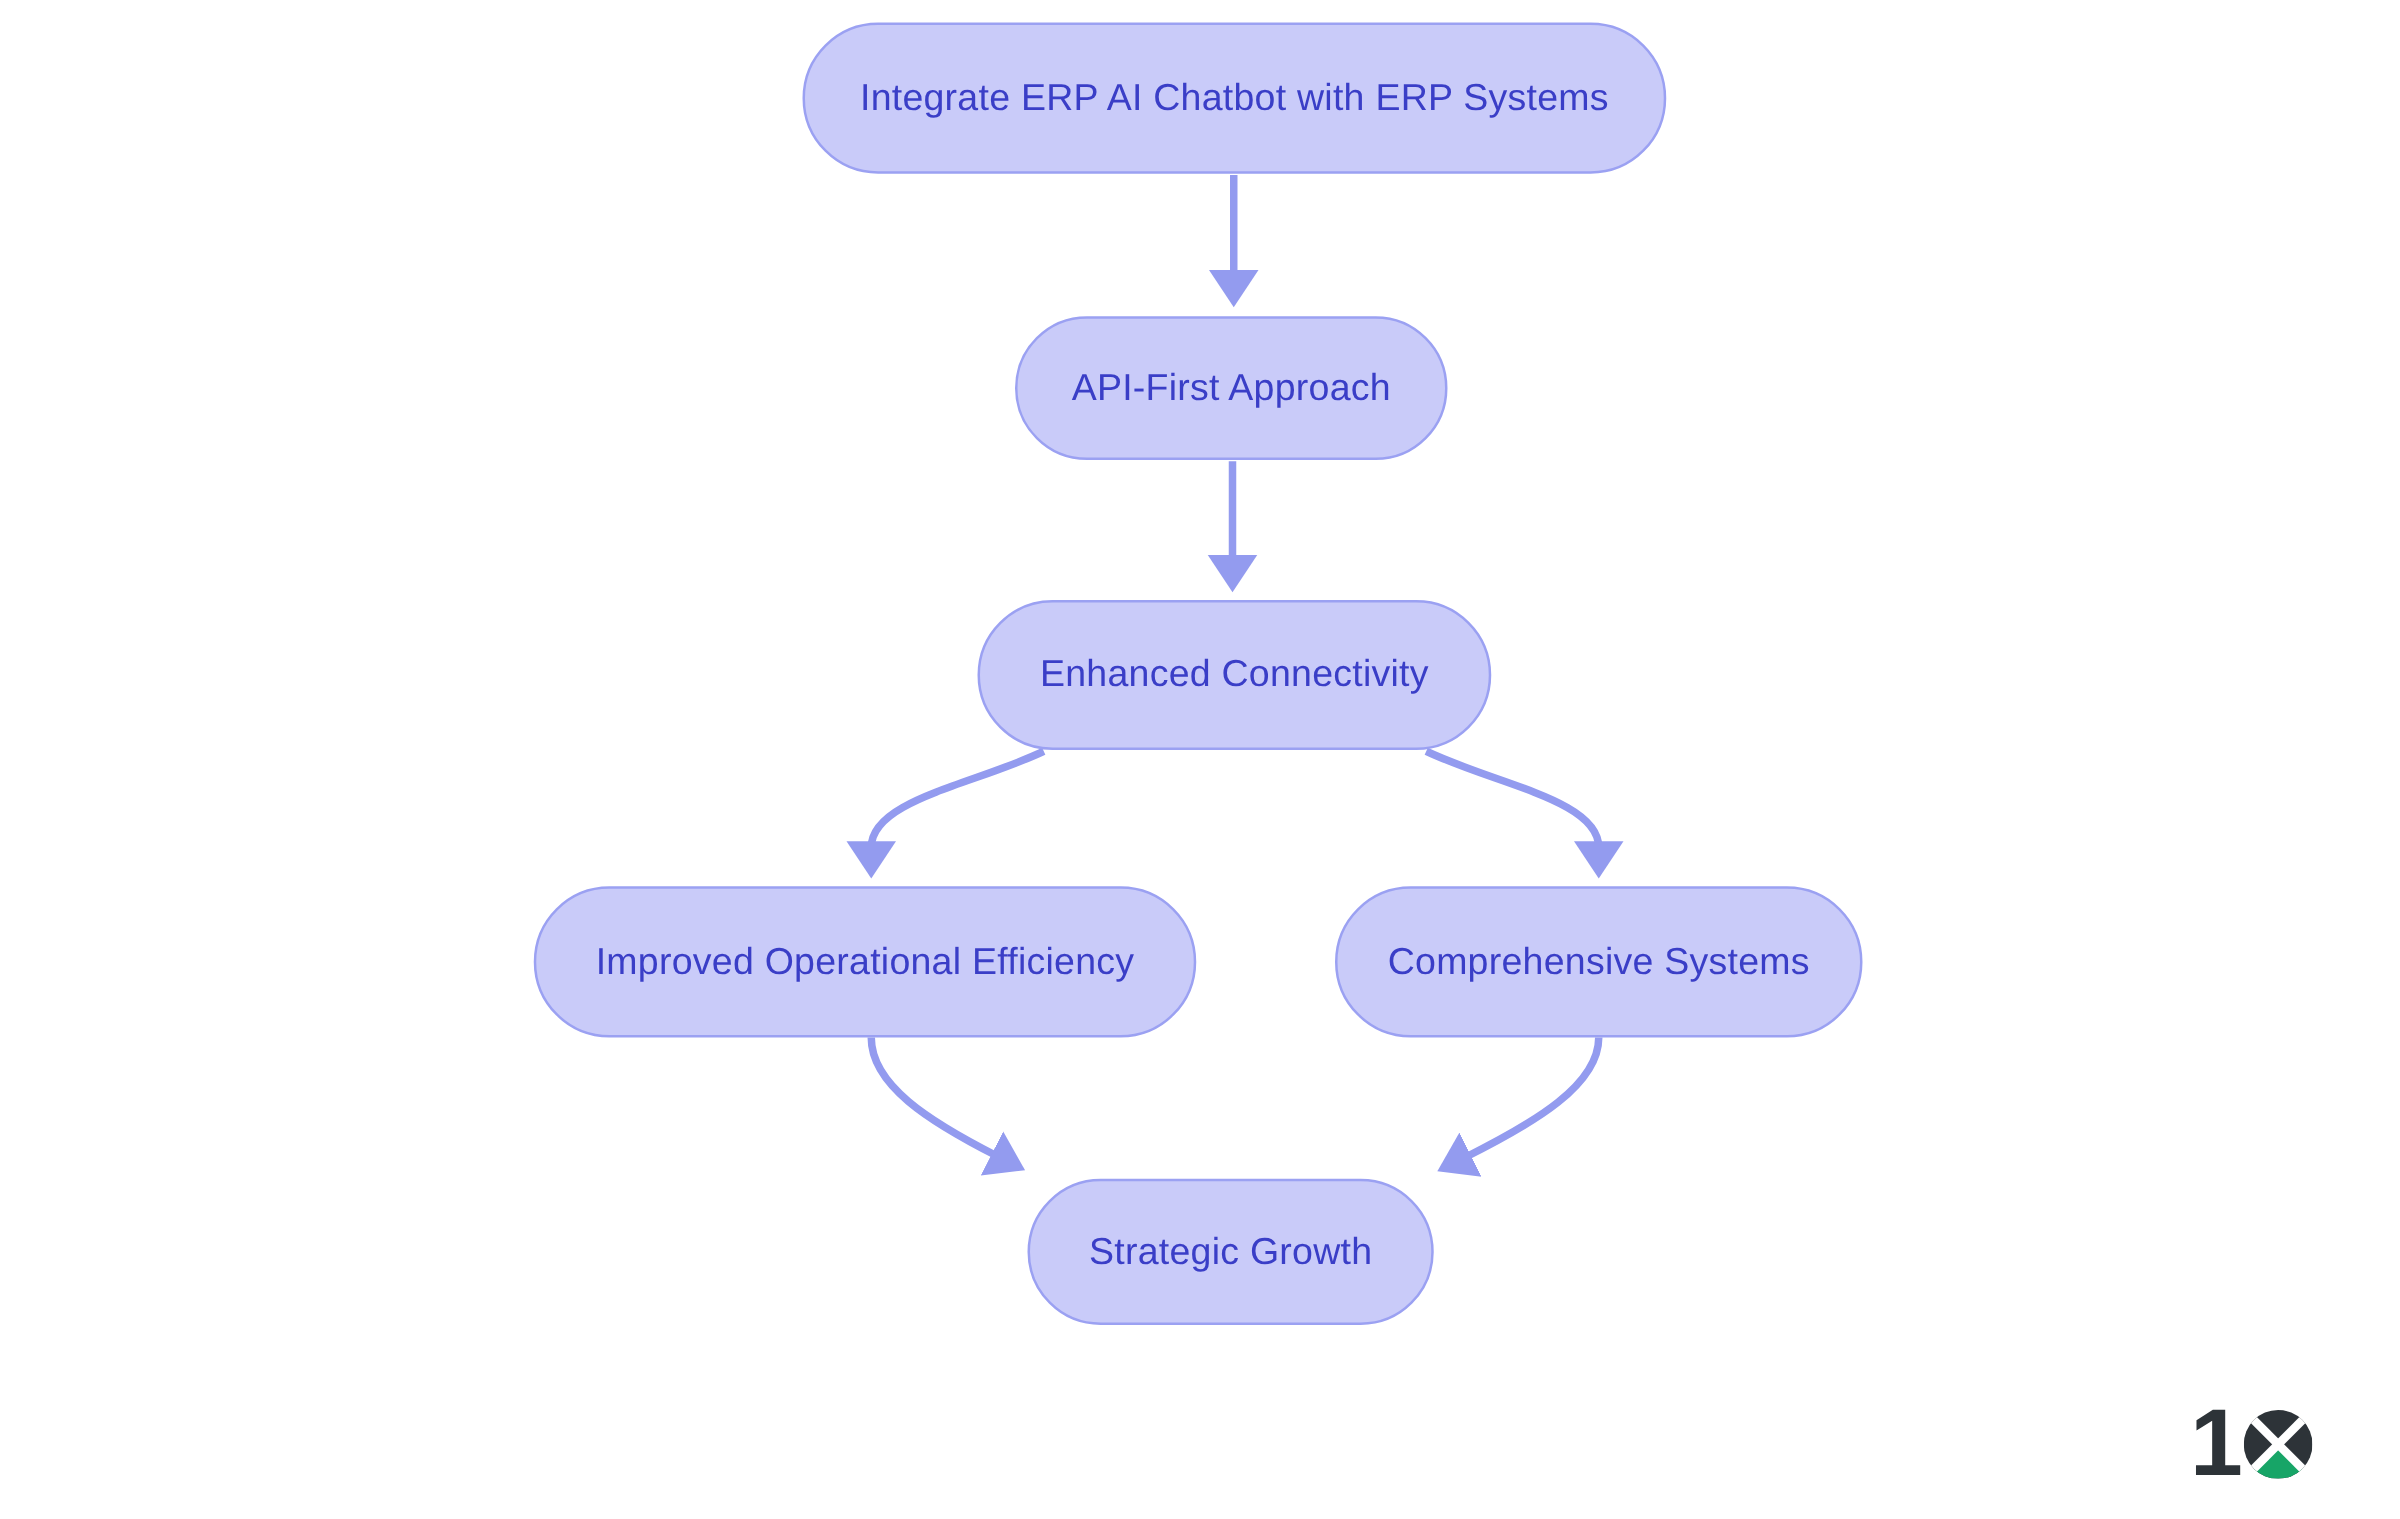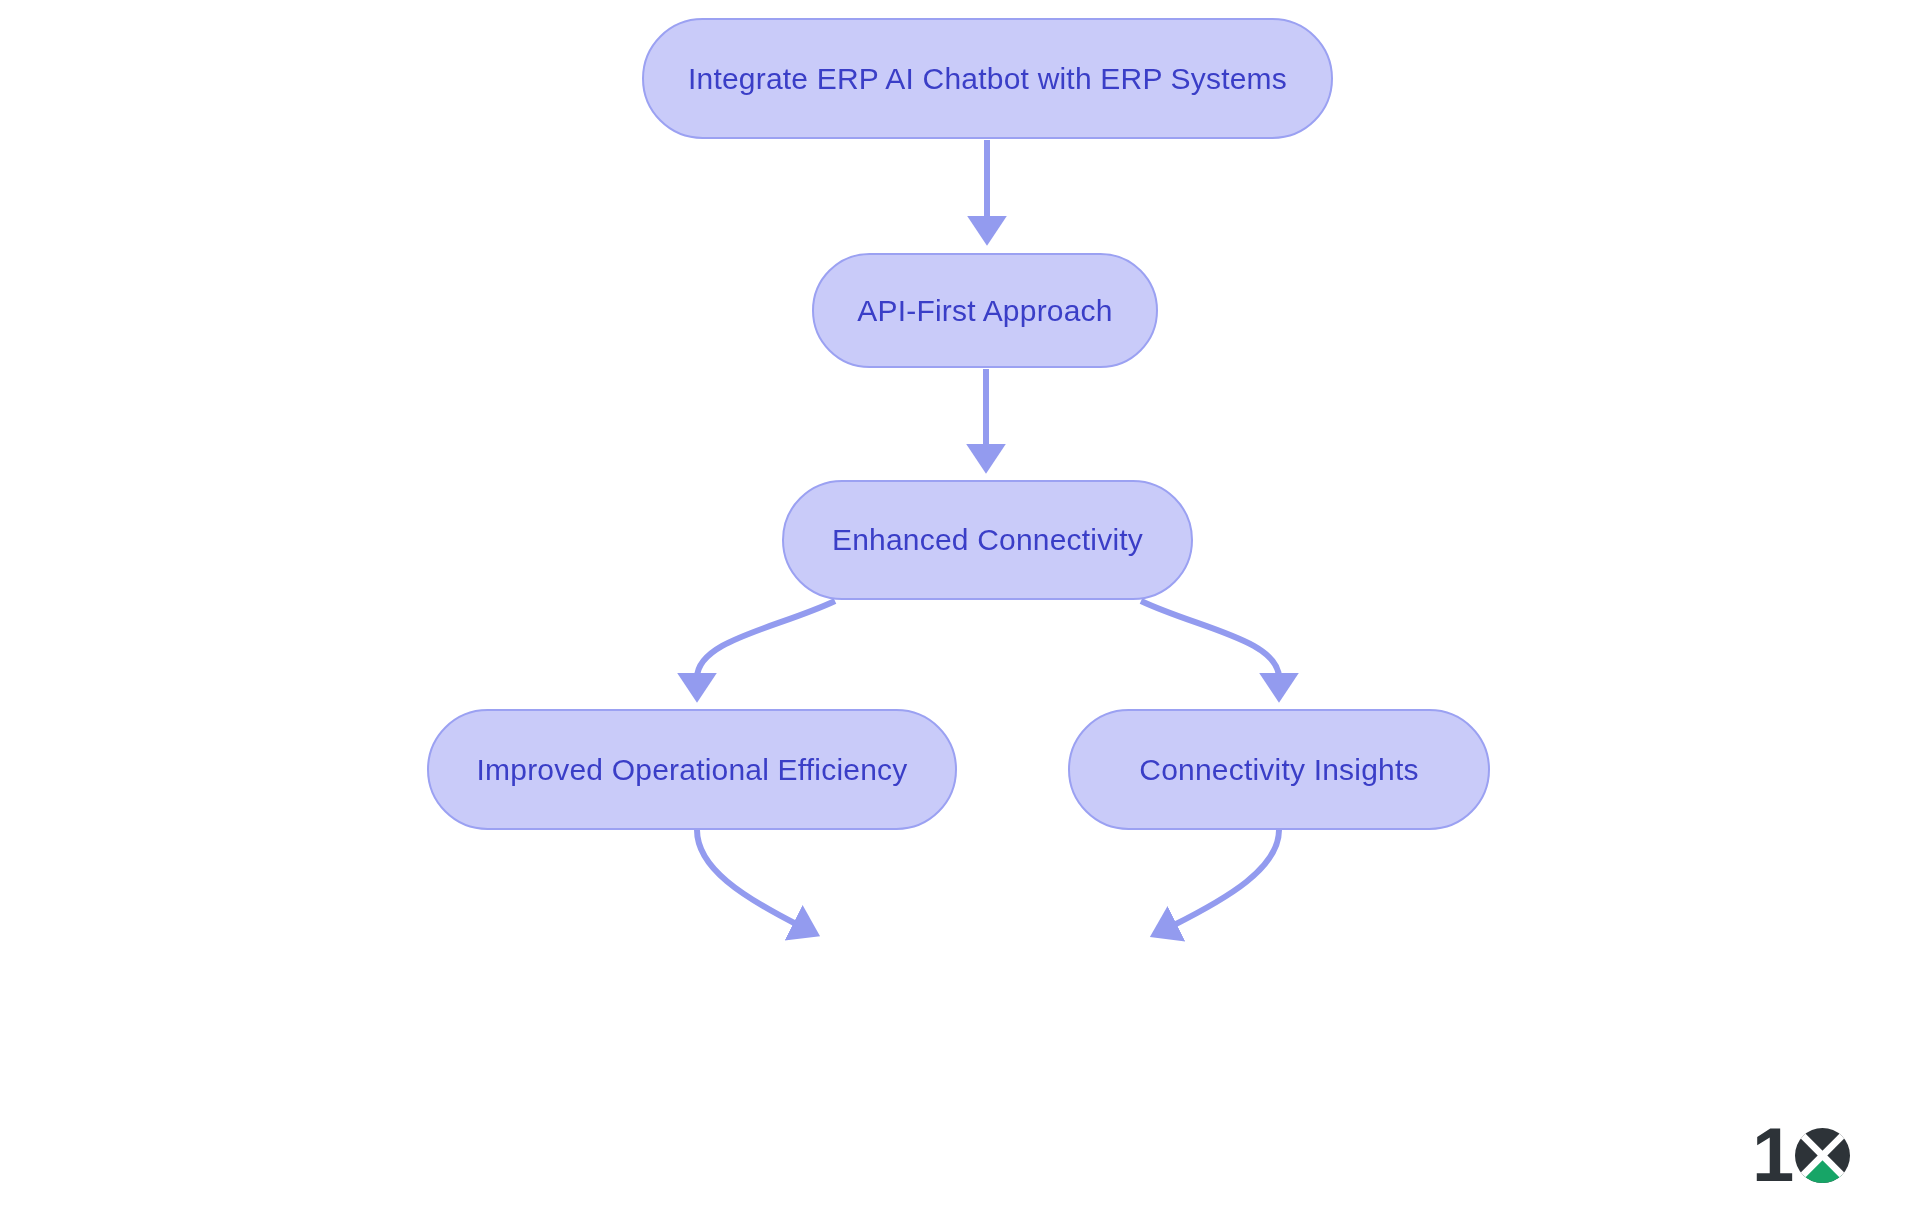--- a/index.html
+++ b/index.html
@@ -99,23 +99,26 @@
 
   <div class="node" id="n-api-first" style="background: rgb(201, 203, 249); border-color: rgb(155, 161, 242); color: rgb(58, 62, 199);">
     <span>API-First Approach</span>
   </div>
 
   <div class="node" id="n-efficiency" style="background: rgb(201, 203, 249); border-color: rgb(155, 161, 242); color: rgb(58, 62, 199);">
     <span>Improved Operational Efficiency</span>
   </div>
 
   <div class="node" id="n-insights" style="background: rgb(201, 203, 249); border-color: rgb(155, 161, 242); color: rgb(58, 62, 199);">
-    <span>Connectivity Insights</span>
+    <span>Comprehensive Systems</span>
   </div>
 
+  <div class="node" id="n-growth" style="background: rgb(201, 203, 249); border-color: rgb(155, 161, 242); color: rgb(58, 62, 199);">
+    <span>Strategic Growth</span>
+  </div>
 
   <div class="logo">
     <span class="logo-one">1</span>
     <svg class="logo-mark" viewBox="0 0 56 56" xmlns="http://www.w3.org/2000/svg">
       <defs>
         <clipPath id="logo-circle-clip">
           <circle cx="28" cy="28" r="28"></circle>
         </clipPath>
       </defs>
       <g clip-path="url(#logo-circle-clip)">

